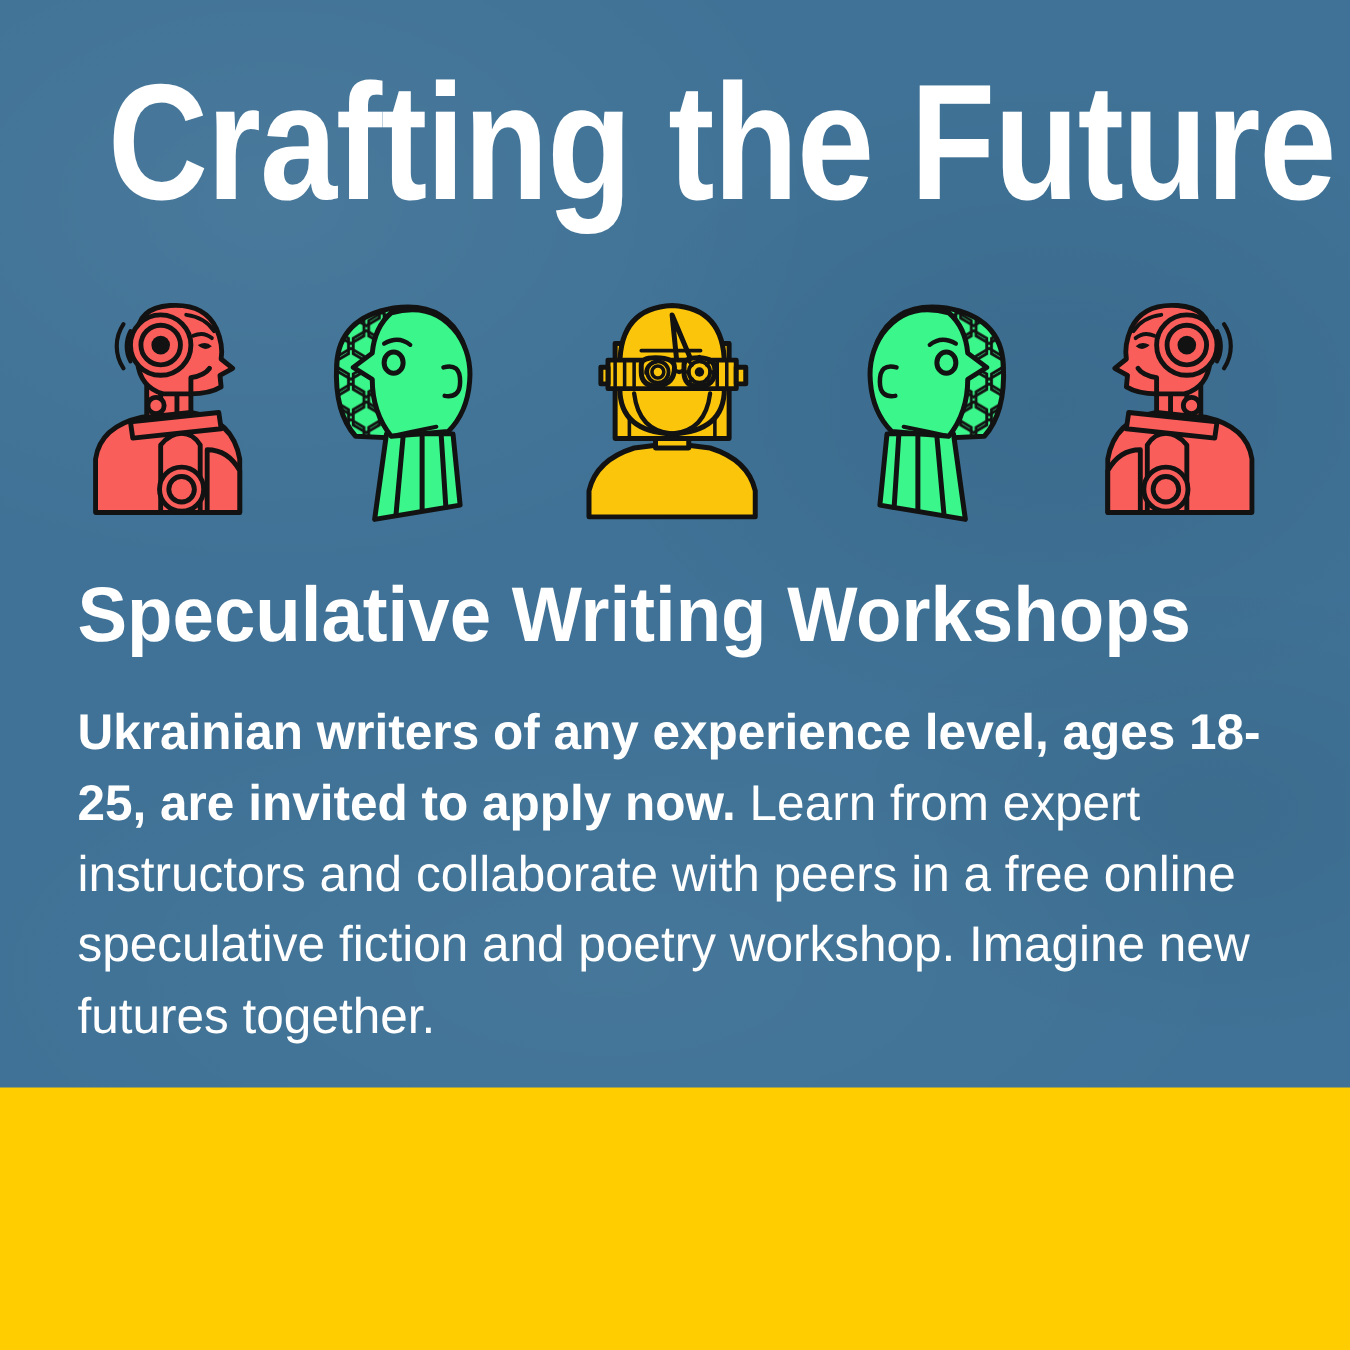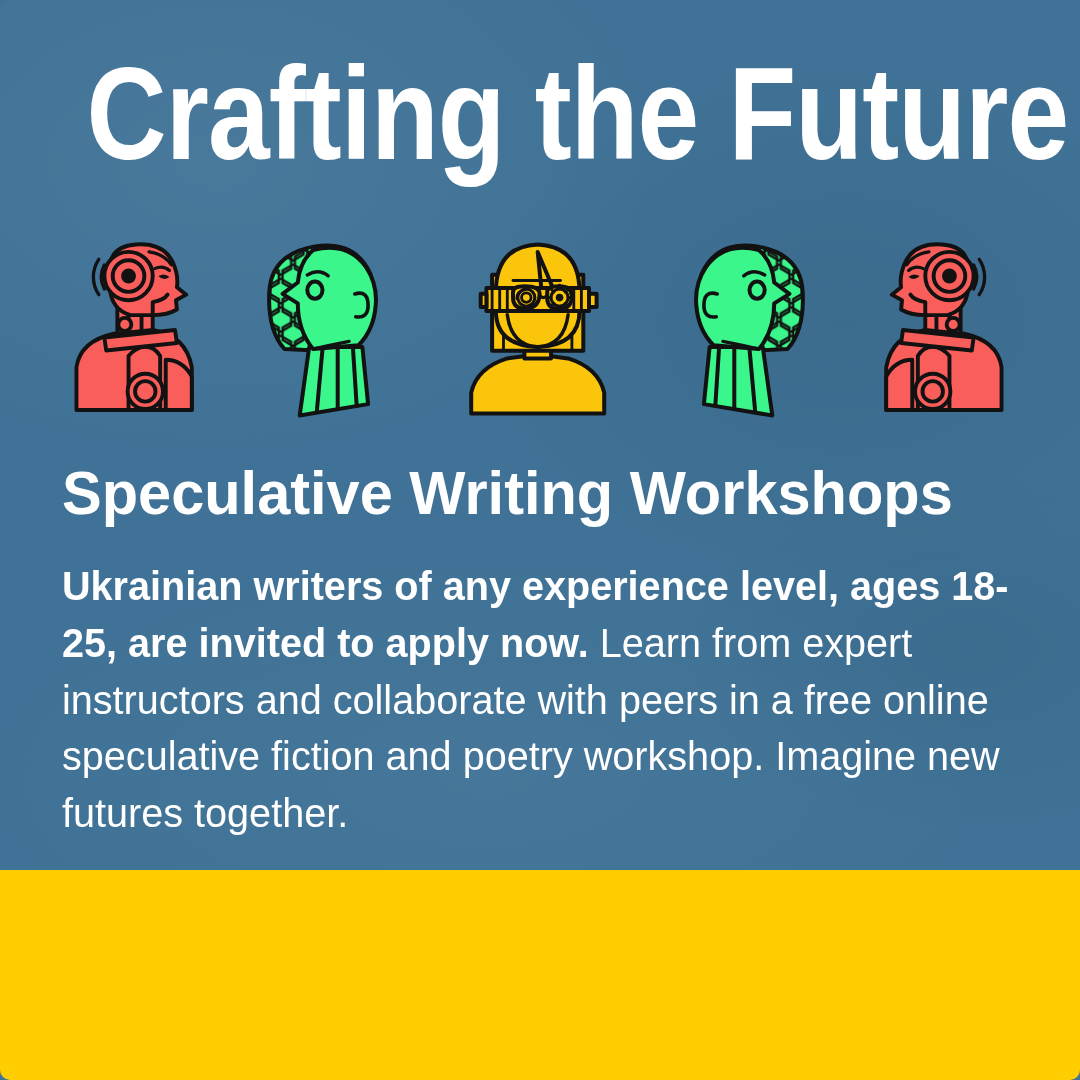--- a/index.html
+++ b/index.html
@@ -4,21 +4,20 @@
 <style>
   html,body{margin:0;padding:0;}
   body{
     width:1080px;height:1080px;overflow:hidden;
     font-family:"Liberation Sans", sans-serif;
     background:#3f7296;
   }
   #poster{
     position:relative;width:1080px;height:1080px;overflow:hidden;
     background:#3f7296;
-    border-radius:10px;
   }
   
   #texture{
     position:absolute;inset:0;pointer-events:none;
     background:
       radial-gradient(ellipse 60% 40% at 20% 15%, rgba(255,255,255,.05), transparent 70%),
       radial-gradient(ellipse 50% 35% at 78% 30%, rgba(0,0,0,.06), transparent 70%),
       radial-gradient(ellipse 70% 30% at 45% 72%, rgba(255,255,255,.035), transparent 70%),
       radial-gradient(ellipse 40% 25% at 90% 60%, rgba(0,0,0,.05), transparent 70%);
     mix-blend-mode:normal;

